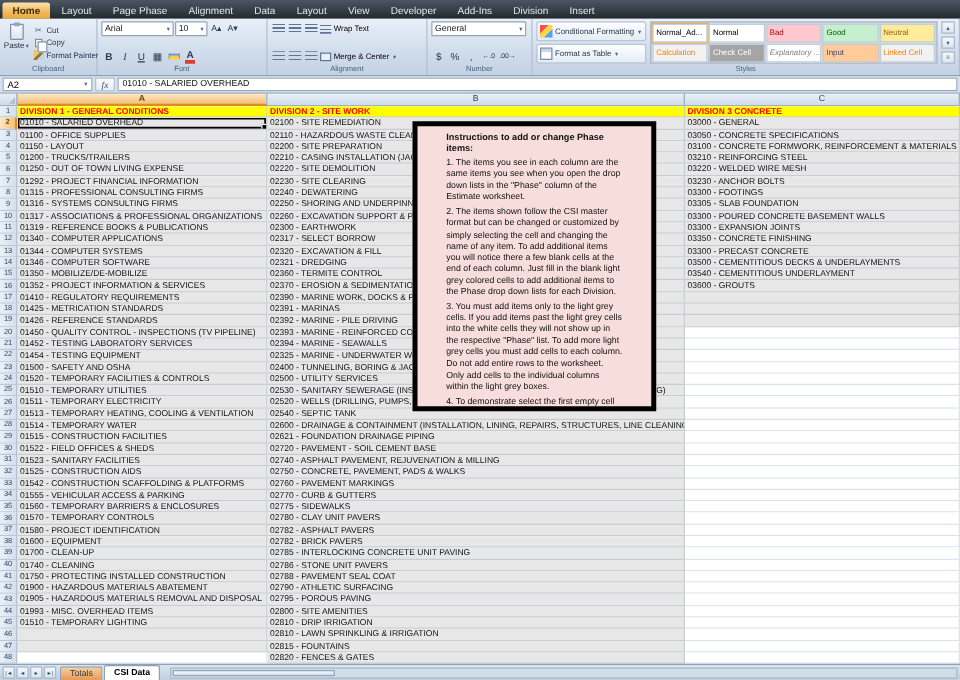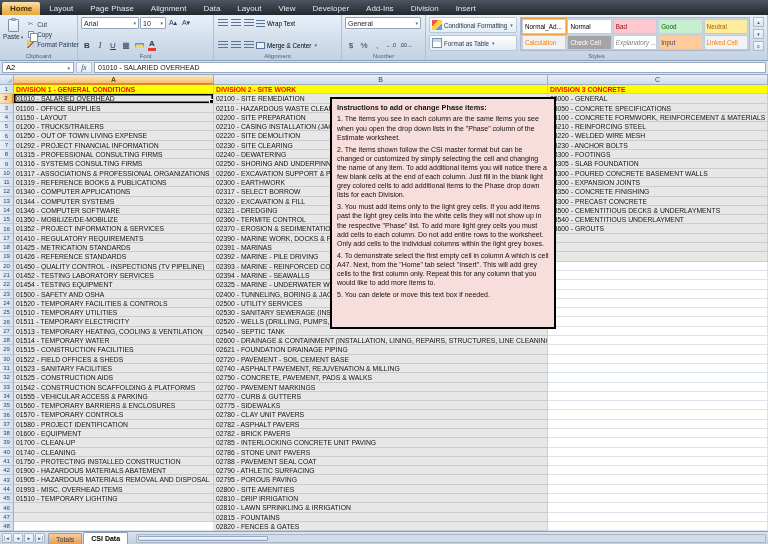--- a/index.html
+++ b/index.html
@@ -77,21 +77,21 @@
 .rowhdr.sel{background:linear-gradient(to right,#fde7c3,#f6c174);font-weight:bold;color:#6e4812;border-right:2px solid #e08b22}
 .gcols{display:flex;flex:1}
 .gcol{display:flex;flex-direction:column;flex:0 0 auto}
 .cell{height:9.3px;flex:0 0 9.3px;font-size:6.8px;line-height:9px;padding-left:2px;white-space:nowrap;overflow:hidden;border-right:1px solid #dbe3ed;border-bottom:1px solid #dbe3ed;color:#111;background:#fff}
 .cell.filled{background:#e7e7e7;border-right-color:#c9cdd2;border-bottom-color:#c9cdd2}
 .cell.division-header{background:#ffff00;color:#ff0000;font-weight:bold;border-right-color:#c9cdd2;border-bottom-color:#c9cdd2}
 .cell.selected{position:relative;box-shadow:inset 0 0 0 1.6px #000;z-index:2}
 .cell.selected::after{content:"";position:absolute;right:-1px;bottom:-1px;width:3px;height:3px;background:#000;border:1px solid #fff}
 
 
-.instructions{position:absolute;left:330px;top:97px;width:226px;height:232px;background:#f7dddc;border:2px solid #000000;padding:4px 5px;z-index:6;font-size:7px;line-height:1.3;color:#111;overflow:hidden}
+.instructions{position:absolute;left:330px;top:97px;width:195px;height:232px;background:#f7dddc;border:4px solid #000000;padding:4px 23px;z-index:6;font-size:7px;line-height:1.3;color:#111;overflow:hidden}
 .ititle{font-weight:bold;margin-bottom:2px;font-size:7.3px}
 .instructions p{margin-bottom:3px}
 
 
 .sheetbar{position:absolute;left:0;top:531px;width:768px;height:13px;background:linear-gradient(#dbe4ee,#c2cfdf);border-top:1px solid #8ca0b8;display:flex;align-items:center;padding:0 2px;gap:1px}
 .snav{width:10px;height:10px;font-size:4.5px;display:flex;align-items:center;justify-content:center;color:#3c5068;background:linear-gradient(#f2f6fa,#dde6f0);border:1px solid #a8b8ca;border-radius:1px;white-space:nowrap}
 .stabs{display:flex;height:13px;align-items:flex-end;margin-left:2px}
 .stab{height:12px;padding:0 7px;font-size:7px;line-height:12px;border:1px solid #8ca0b8;border-bottom:none;border-radius:2px 2px 0 0;background:linear-gradient(#d6e0eb,#b7c7d8);color:#2c3e52;margin-right:1px;white-space:nowrap}
 .stab.active{background:#fff !important;font-weight:bold;color:#000;height:13px}
 .hscroll{flex:1;height:9px;margin-left:6px;background:#d3dde8;border:1px solid #a8b8ca;border-radius:1px;position:relative}

